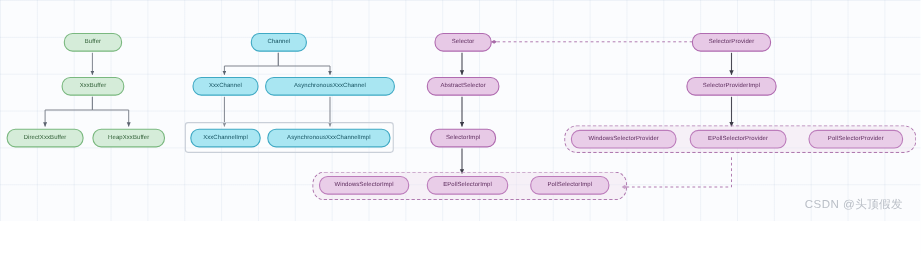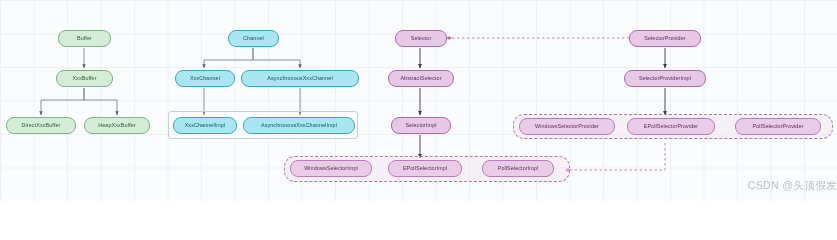--- a/index.html
+++ b/index.html
@@ -67,21 +67,21 @@
     border-radius: 11px;
     background: rgba(240, 226, 240, 0.45);
   }
   .group-box.plain {
     border: 1px solid #c9cfd8;
     background: rgba(255,255,255,0.25);
     border-radius: 3px;
   }
   .watermark {
     position: absolute;
-    right: 0;
+    right: 16px;
     bottom: 8px;
     font-size: 10.5px;
     color: #b9bec6;
     letter-spacing: 0.4px;
     white-space: nowrap;
   }
 </style>
 </head>
 <body>
 

